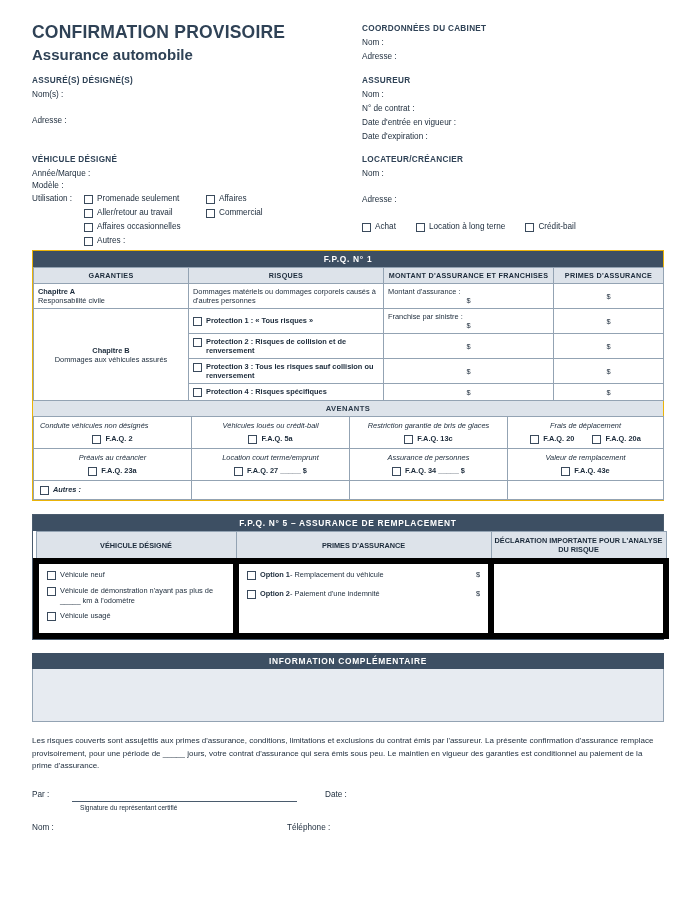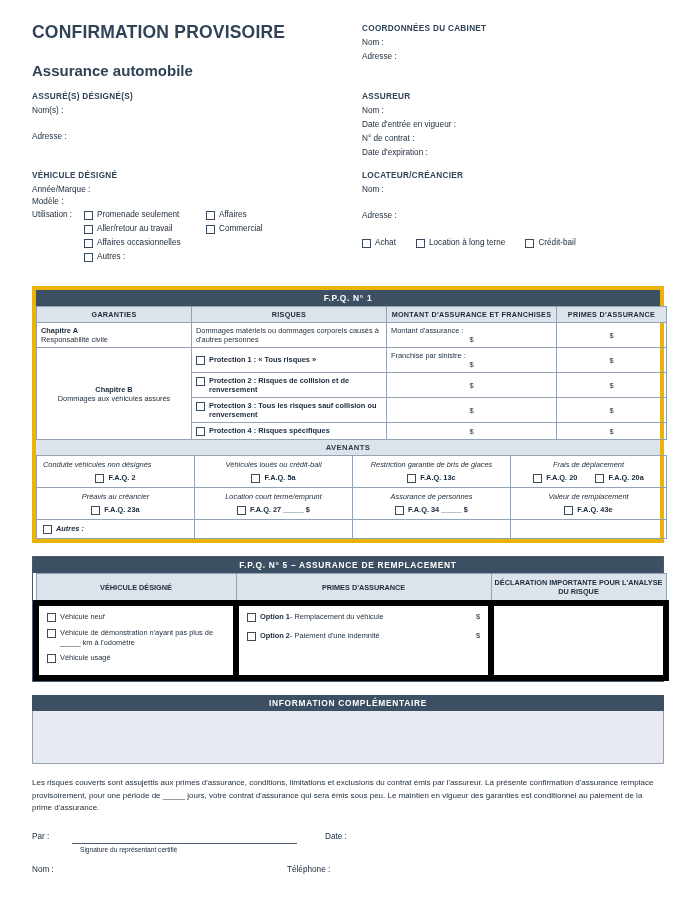--- a/index.html
+++ b/index.html
@@ -10,21 +10,21 @@
     color:#1b2a3a;
     -webkit-font-smoothing:antialiased;
   }
   .page { position:relative; width:695px; height:900px; padding:0; box-sizing:border-box; }
   .inner { position:absolute; left:32px; top:22px; width:632px; }
 
   
   .hdr { display:flex; }
   .hdr-left { width:330px; }
   .title1 { font-size:17.5px; font-weight:bold; color:#2f4256; letter-spacing:0.2px; }
-  .title2 { font-size:15px; font-weight:bold; color:#2f4256; margin-top:19px; }
+  .title2 { font-size:15px; font-weight:bold; color:#2f4256; margin-top:3px; }
   .hdr-right { width:300px; padding-top:2px; }
 
   .sec-title { font-size:8.2px; font-weight:bold; color:#2f4256; letter-spacing:0.3px; }
   .fld { font-size:8.2px; color:#1b2a3a; margin-top:5px; }
   .fld.tight { margin-top:3px; }
 
   .cols { display:flex; margin-top:13px; }
   .col-l { width:330px; }
   .col-r { width:300px; }
 
@@ -56,21 +56,21 @@
   .grid td, .grid th {
     border:1px solid #93a3b3; font-size:7.4px; vertical-align:middle;
     padding:3px 4px; color:#1b2a3a;
   }
   .grid th {
     background:#dde3ea; font-weight:bold; text-align:center;
     font-size:7.2px; letter-spacing:0.3px; padding:3px 2px;
   }
   .chapt { font-weight:bold; }
   .c-center { text-align:center; }
-  .fpq-wrap { margin-top:24px; border:4px solid #eab308; }
+  .fpq-wrap { margin-top:4px; border:1px solid #eab308; }
 
   .av-tbl { width:100%; border-collapse:collapse; table-layout:fixed; }
   .av-tbl td {
     border:1px solid #93a3b3; font-size:7.4px; padding:4px 6px; vertical-align:top;
   }
   .av-it { font-style:italic; font-size:7.4px; }
   .av-cb { margin-top:4px; font-size:7.4px; display:flex; }
 
   .sec5 { margin-top:13px; border:1px solid #4a5b6d; }
   .s5-tbl { width:100%; border-collapse:collapse; table-layout:fixed; }
@@ -121,22 +121,22 @@
 
   <div class="cols">
     <div class="col-l">
       <div class="sec-title">ASSURÉ(S) DÉSIGNÉ(S)</div>
       <div class="fld">Nom(s) :</div>
       <div class="fld" style="margin-top:17px">Adresse :</div>
     </div>
     <div class="col-r">
       <div class="sec-title">ASSUREUR</div>
       <div class="fld">Nom :</div>
+      <div class="fld">N° de contrat :</div>
       <div class="fld">Date d'entrée en vigueur :</div>
-      <div class="fld">N° de contrat :</div>
       <div class="fld">Date d'expiration :</div>
     </div>
   </div>
 
   <div class="cols" style="margin-top:14px">
     <div class="col-l">
       <div class="sec-title">VÉHICULE DÉSIGNÉ</div>
       <div class="fld">Année/Marque :</div>
       <div class="fld tight">Modèle :</div>
 

